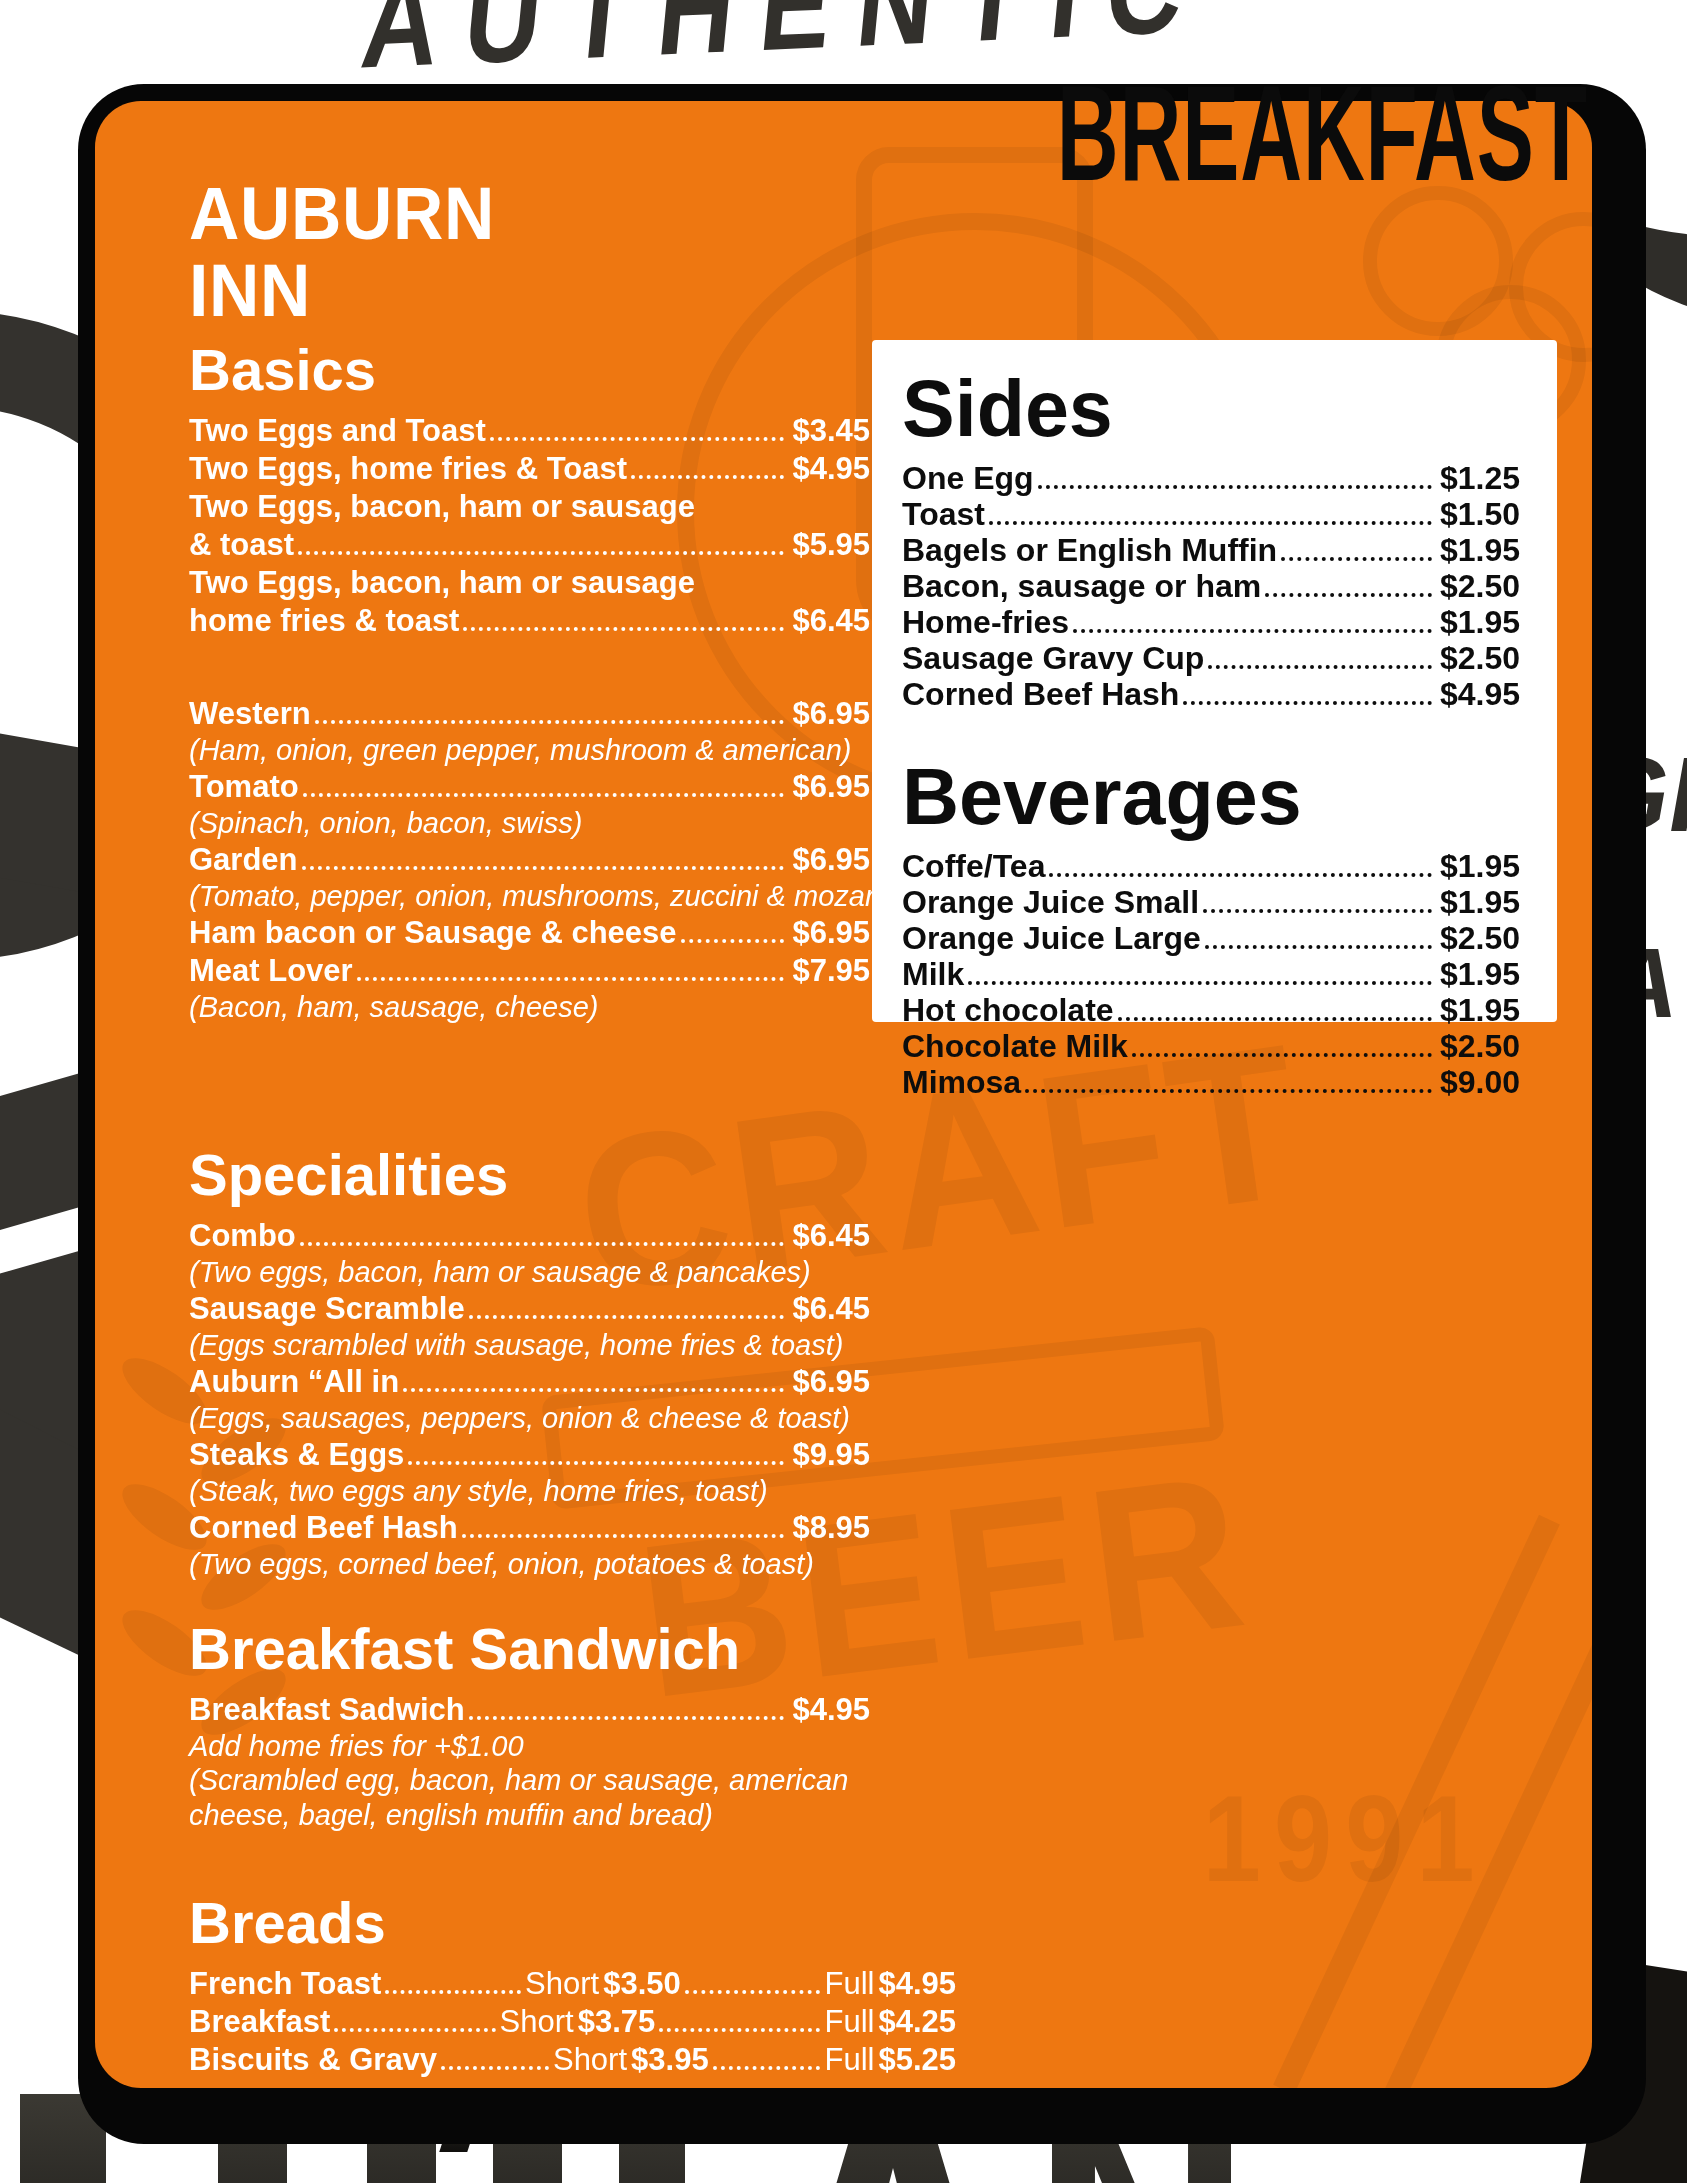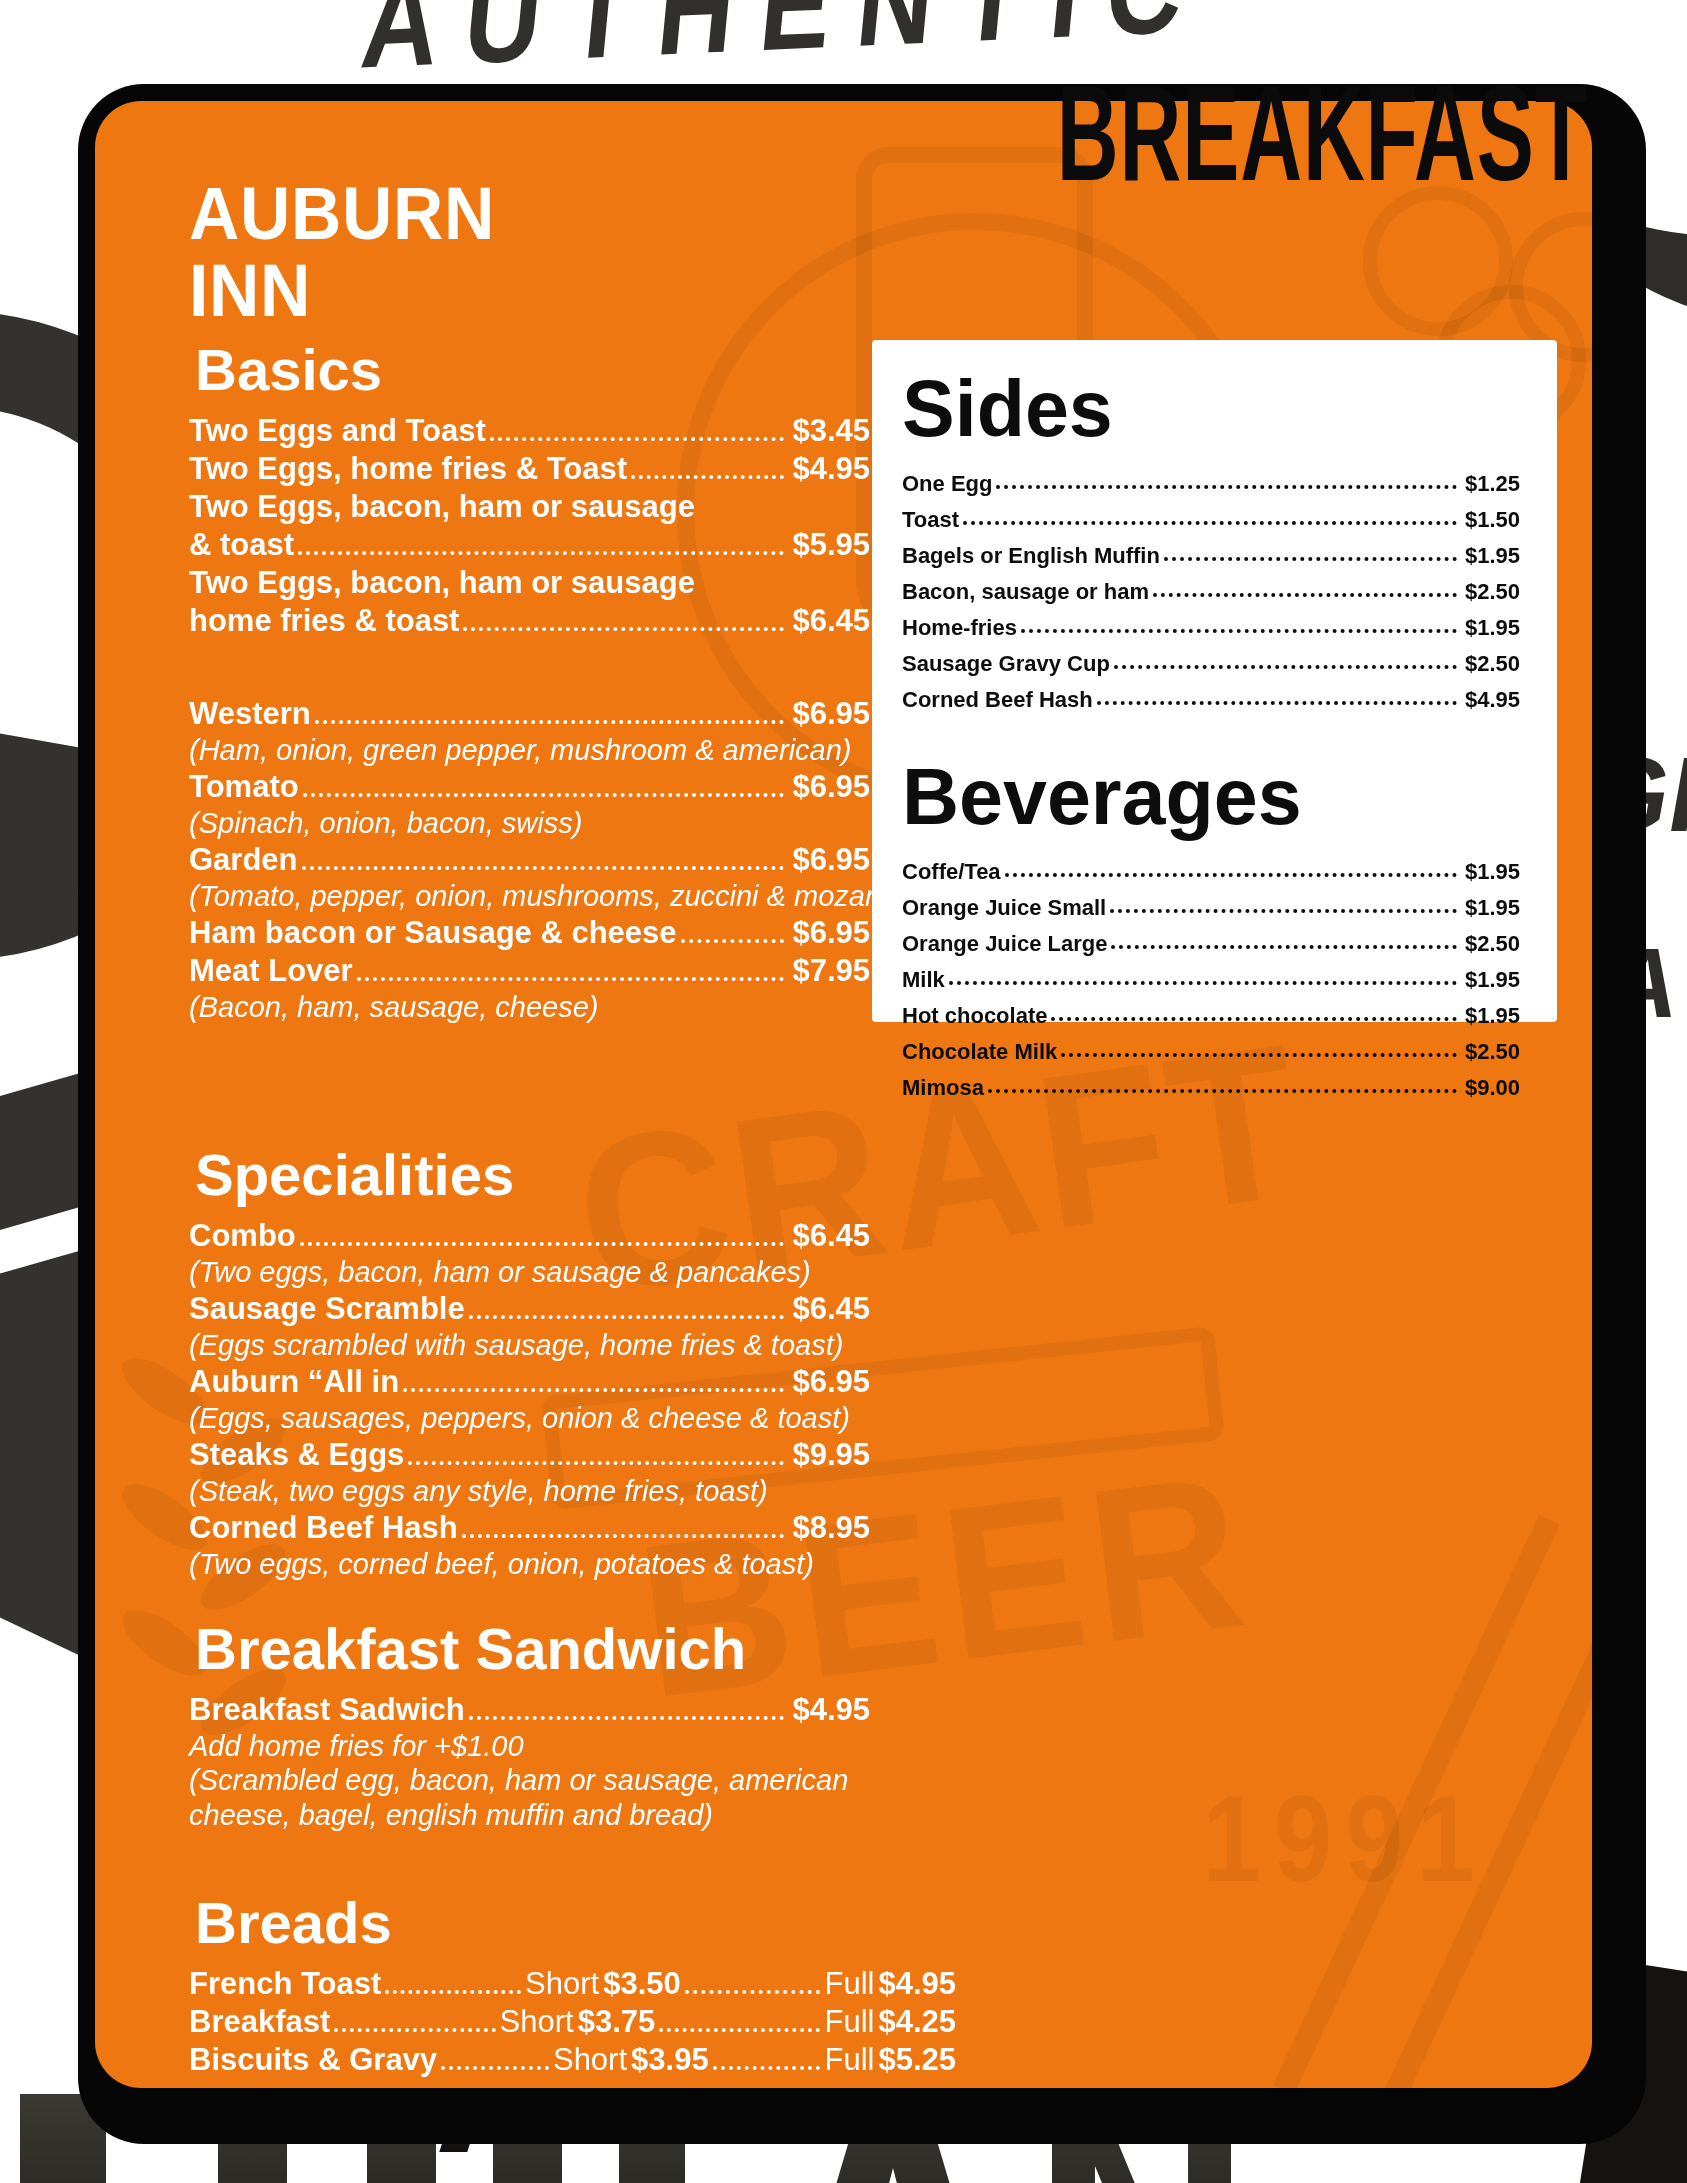--- a/index.html
+++ b/index.html
@@ -88,38 +88,38 @@
          font-size:75px; line-height:1.03; letter-spacing:0.7px;
          transform:scale(0.93,1); transform-origin:left top; white-space:nowrap;}
   .breakfast-title{
     position:absolute; z-index:5; top:65px; right:99px; margin:0;
     font-size:136px; line-height:1; font-weight:bold; color:#0b0b0b; letter-spacing:1.3px;
     transform:scale(0.63,1); transform-origin:right top; white-space:nowrap;
   }
   .section{position:absolute; left:94px; width:681px;}
   .sec-basics{top:240px;} .sec-omelets{top:593px;} .sec-specialities{top:1045px;}
   .sec-sandwich{top:1519px;} .sec-breads{top:1793px; width:767px;}
-  .section h2{margin:0 0 12px 6px; font-size:58px; line-height:1; font-weight:bold; white-space:nowrap;}
+  .section h2{margin:0 0 12px 0; font-size:58px; line-height:1; font-weight:bold; white-space:nowrap;}
   .hnote{font-size:30px; font-weight:normal; font-style:italic; letter-spacing:0; margin-left:12px;}
   .mrow{display:flex; align-items:flex-end; height:38px; font-size:31px; font-weight:bold; white-space:nowrap;}
   .mrow .dots{flex:1; border-bottom:4.6px dotted currentColor; margin:0 4px 8px 4px; min-width:13.2px;}
   .mrow .lbl{font-weight:normal;}
   .mrow .price{margin-left:4px;}
   .mcont{display:flex; align-items:flex-end; height:38px; font-size:31px; font-weight:bold; white-space:nowrap;}
   .mdesc{display:flex; align-items:flex-end; height:35px; font-size:29px; font-style:italic; white-space:nowrap;}
   .mdesc.wrap{display:block; height:auto; line-height:35px; white-space:normal; max-width:662px;}
   
   .sidebox{
     position:absolute; left:777px; top:239px; width:685px; height:682px;
     background:#ffffff; color:#0d0d0d; border-radius:4px;
     padding:29px 37px 0 30px; box-sizing:border-box;
   }
   .sidebox h2{margin:0 0 13.2px 0; font-size:79px; line-height:1; font-weight:bold; color:#0d0d0d;}
   .sidebox .bev-h{margin-top:44px;}
-  .sidebox .mrow{height:36px; font-size:22px;}
+  .sidebox .mrow{height:36px; font-size:32px;}
 </style>
 </head>
 <body>
 
 <div class="page">
 
   <div class="art art-top-text">AUTHENTIC</div>
   <div class="art art-swoosh-topright"></div>
   <div class="art art-left-ring"></div>
   <div class="art art-ribbon1"></div>

